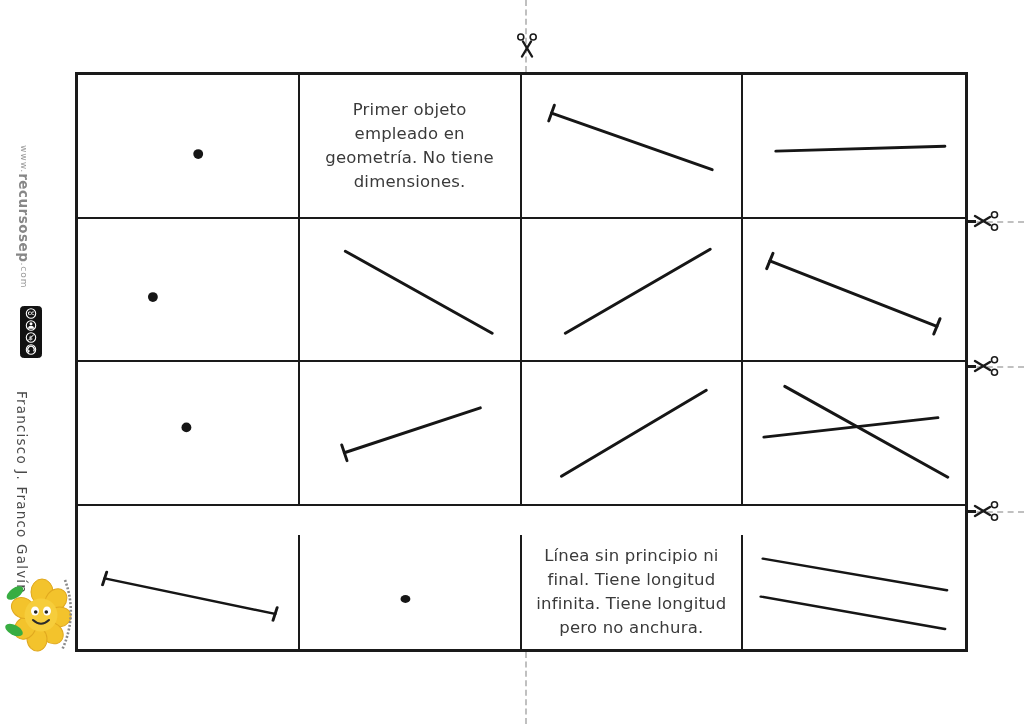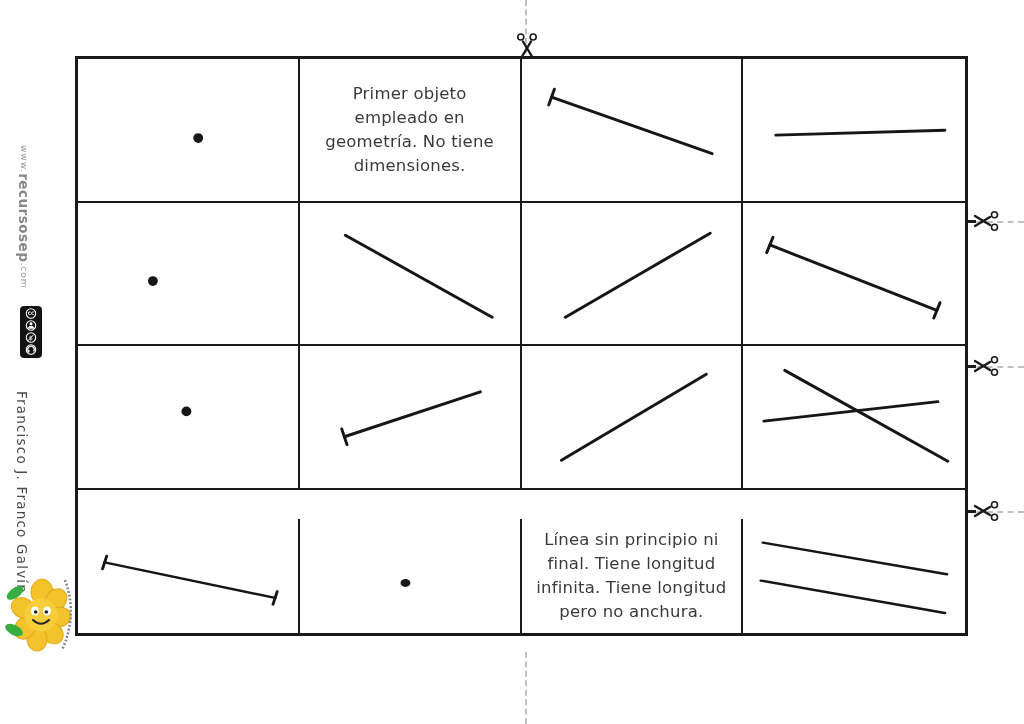--- a/index.html
+++ b/index.html
@@ -2,21 +2,21 @@
 <html><head>
 <meta charset="utf-8">
 <style>
   html,body{margin:0;padding:0;}
   body{
     width:1024px;height:724px;background:#ffffff;position:relative;overflow:hidden;
     font-family:"DejaVu Sans","Liberation Sans",sans-serif;
   }
   
   .card-grid{
-    position:absolute;left:75px;top:56px;width:893px;height:580px;
+    position:absolute;left:75px;top:72px;width:893px;height:580px;
     box-sizing:border-box;border:3px solid #1a1a1a;
     display:grid;grid-template-columns:repeat(4,1fr);grid-template-rows:repeat(4,1fr);
     background:#fff;
   }
   .cell{
     position:relative;box-sizing:border-box;
     border-right:2.5px solid #1a1a1a;border-bottom:2.5px solid #1a1a1a;
     display:flex;align-items:center;justify-content:center;
   }
   .cell:nth-child(4n){border-right:none;}

